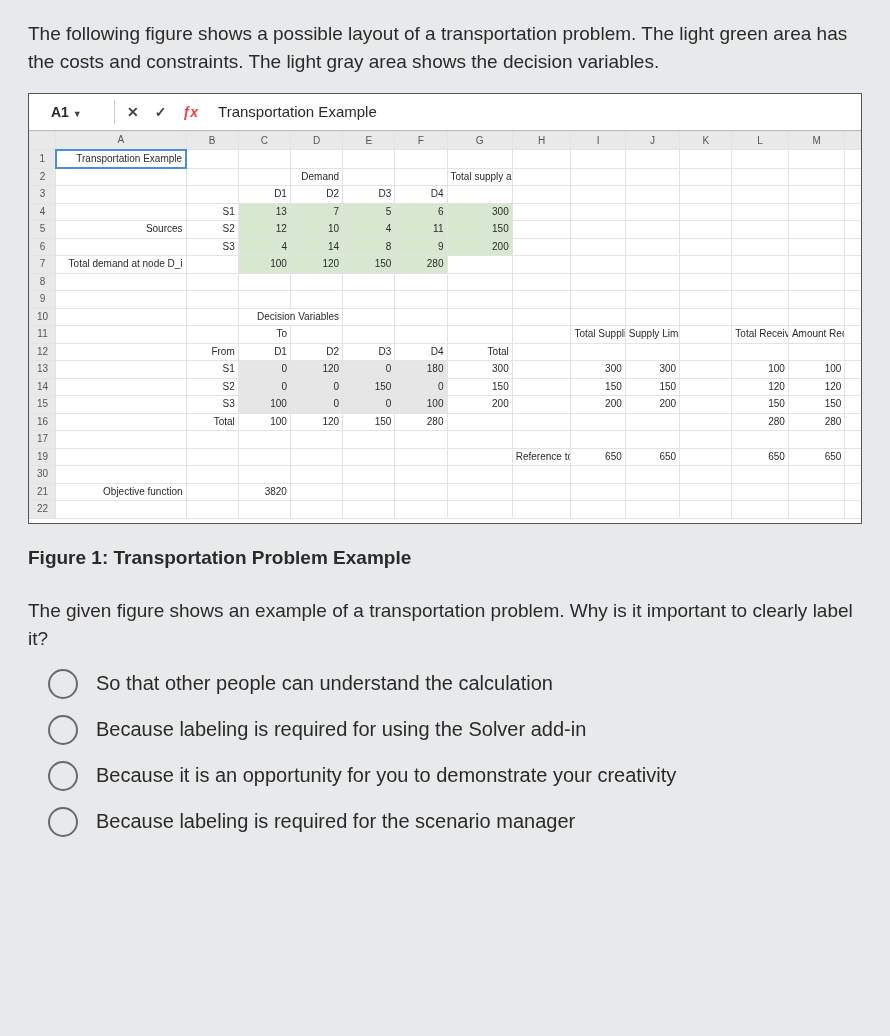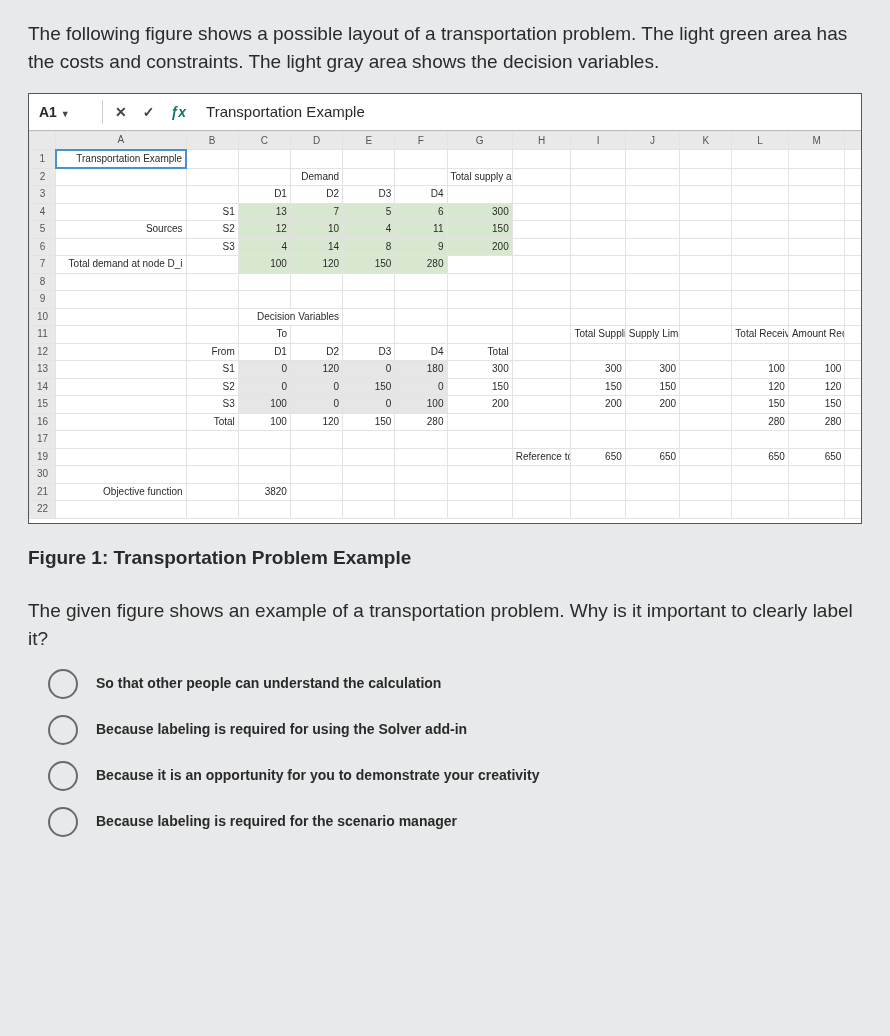--- a/index.html
+++ b/index.html
@@ -16,33 +16,33 @@
 .sheet-wrap {
   border: 1px solid #555;
   background: #fff;
   margin-bottom: 20px;
   font-family: "Helvetica Neue", Arial, sans-serif;
 }
 .fx-bar {
   display: flex;
   align-items: center;
   border-bottom: 1px solid #bbb;
-  padding: 6px 4px;
+  padding: 6px 16px;
   gap: 8px;
   font-size: 14px;
 }
 .cell-ref {
   width: 70px;
   padding: 2px 6px;
   font-weight: bold;
   border-right: 1px solid #ccc;
 }
 .dd-icon { font-size: 9px; color: #444; }
 .fx-btn { padding: 0 4px; color: #444; font-weight: bold; cursor: pointer; }
-.fx-label { font-style: italic; font-weight: bold; color: #0f766e; padding: 0 4px; }
+.fx-label { font-style: italic; font-weight: bold; color: #ef4444; padding: 0 4px; }
 .fx-val { flex: 1; padding-left: 8px; font-size: 15px; }
 .grid {
   overflow: auto;
   padding-bottom: 4px;
 }
 table.sheet {
   border-collapse: collapse;
   font-size: 10px;
   width: 860px;
   table-layout: fixed;
@@ -84,21 +84,21 @@
   gap: 18px;
   margin: 16px 0 16px 20px;
 }
 .radio {
   width: 30px; height: 30px;
   border: 2px solid #6a6a6a;
   border-radius: 50%;
   flex: 0 0 30px;
   cursor: pointer;
 }
-.opt-text { font-size: 14px; font-weight: bold; }
+.opt-text { font-size: 20px; }
 </style>
 </head>
 <body>
 
 <p class="intro">The following figure shows a possible layout of a transportation problem. The light green area has the costs and constraints. The light gray area shows the decision variables.</p>
 
 <div class="sheet-wrap">
   <div class="fx-bar">
     <div class="cell-ref">
       <span>A1</span>

